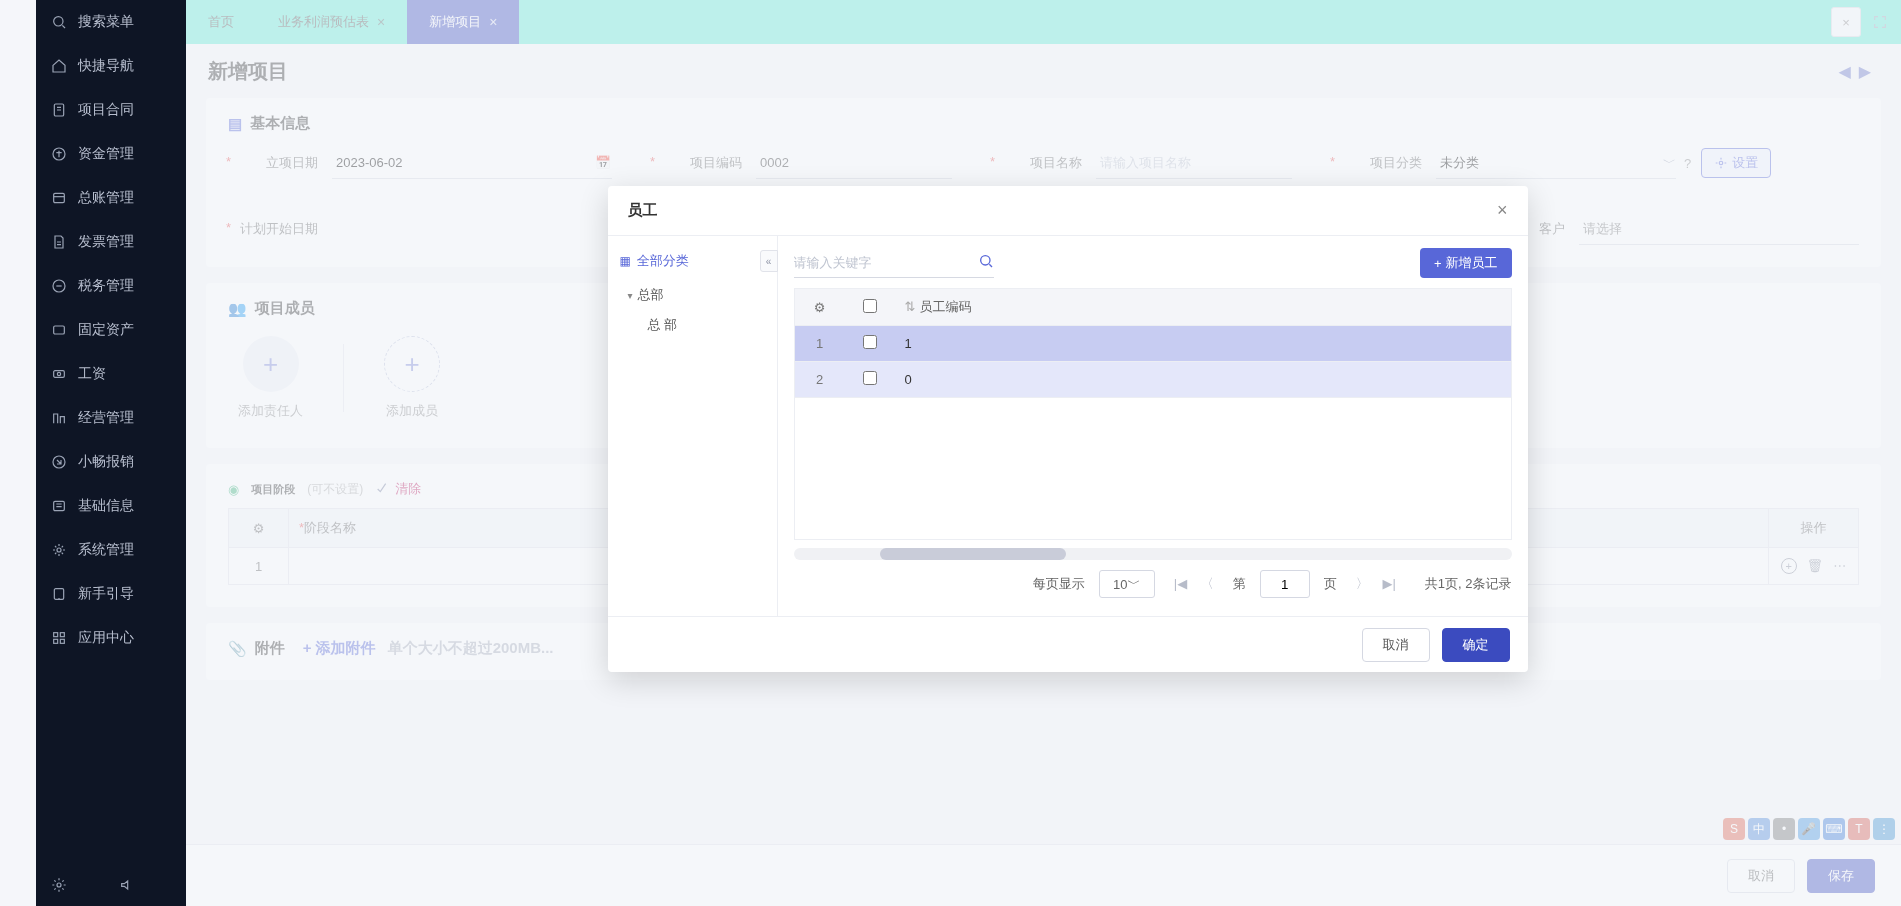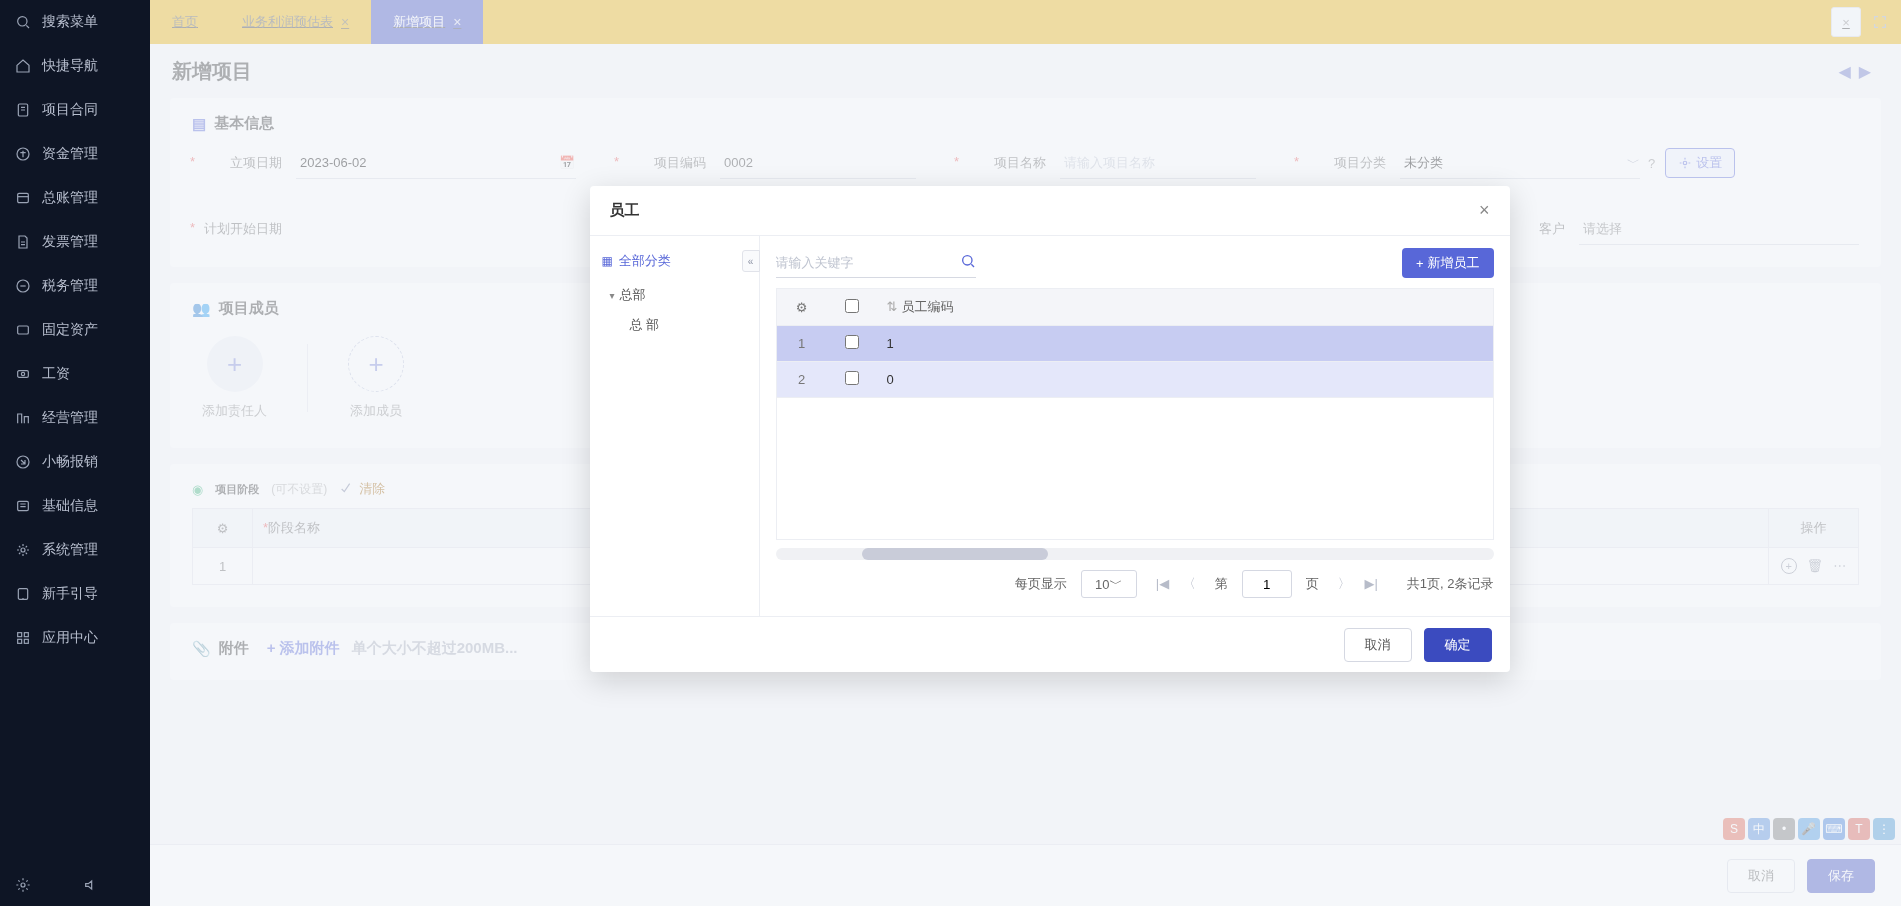--- a/index.html
+++ b/index.html
@@ -1,28 +1,28 @@
 <!DOCTYPE html>
 <html><head>
 <meta charset="utf-8">
 <style>
   * { box-sizing: border-box; margin: 0; padding: 0; }
   html, body { width: 1901px; height: 906px; font-family: "Microsoft YaHei", Arial, sans-serif; font-size: 13px; color: #333; background: #f5f6fa; overflow: hidden; }
   .app { display: flex; width: 100%; height: 100%; }
 
   
-  .sidebar { width: 150px; background: #0e1525; color: #b8bfcf; display: flex; flex-direction: column; }
+  .sidebar { width: 150px; background: #0e1525; color: #b8bfcf; display: flex; flex-direction: column; margin-left: 36px; }
   .sidebar-item { display: flex; align-items: center; gap: 10px; height: 44px; padding: 0 14px; cursor: pointer; font-size: 14px; }
   .sidebar-item .icon { width: 18px; height: 18px; display: inline-flex; align-items: center; justify-content: center; color: #9aa3b5; }
   .sidebar-bottom { margin-top: auto; display: flex; gap: 50px; padding: 10px 14px 12px; color: #9aa3b5; }
   .sidebar-bottom .icon { width: 18px; height: 18px; display:inline-flex; align-items:center; justify-content:center; cursor:pointer;}
 
   
   .main { flex: 1; display: flex; flex-direction: column; min-width: 0; position: relative; }
-  .tabs { height: 44px; background: #eab308; display: flex; align-items: stretch; text-decoration: underline; }
+  .tabs { height: 44px; background: #5eead4; display: flex; align-items: stretch; }
   .tab { display: flex; align-items: center; padding: 0 22px; color: #555; cursor: pointer; position: relative; gap: 8px; }
   .tab.active { background: #3b4bbf; color: #fff; }
   .tab .close { font-size: 14px; cursor: pointer; opacity: 0.8; }
   .tabs-spacer { flex: 1; }
   .tabs-right { display: flex; align-items: center; gap: 4px; padding-right: 6px; }
   .tabs-right .btn-icon { width: 30px; height: 30px; display:flex; align-items:center; justify-content:center; cursor:pointer; color:#888; }
   .tabs-right .btn-icon.box { border: 1px solid #d9dbe3; background:#f7f8fb; border-radius:3px;}
 
   .header { height: 54px; display: flex; align-items: center; padding: 0 30px 0 22px; background: #f5f6fa; }
   .header h1 { font-size: 20px; font-weight: 600; color: #333; }
@@ -51,21 +51,21 @@
   .members { display:flex; gap: 40px; padding: 4px 0 6px 10px;}
   .member-add { display:flex; flex-direction:column; align-items:center; gap:10px; cursor:pointer;}
   .member-add .circle { width:56px; height:56px; border-radius:50%; background:#eef0f6; color:#7b86d8; display:flex; align-items:center; justify-content:center; font-size:26px;}
   .member-add .circle.dash { border:1px dashed #b9c0d8; background:transparent;}
   .member-add span { color:#888; font-size:13px;}
   .divider-v { width:1px; height:68px; background:#e4e6ee; align-self:center;}
 
   
   .phase-head { display:flex; align-items:center; gap:12px; margin-bottom:10px;}
   .phase-head .hint { color:#aaa; font-size:12px;}
-  .clear-link { color:#a16207; display:inline-flex; align-items:center; gap:4px; cursor:pointer;}
+  .clear-link { color:#be185d; display:inline-flex; align-items:center; gap:4px; cursor:pointer;}
   table.phase { width:100%; border-collapse: collapse; border:1px solid #e1e3ea;}
   table.phase th, table.phase td { border:1px solid #e1e3ea; padding: 10px 10px; font-size:13px; color:#666; text-align:left; background:#fff;}
   table.phase th { background:#f4f5f9; font-weight:normal;}
   table.phase th.center, table.phase td.center { text-align:center;}
   table.phase th.op { width:90px;}
   .op-icons { display:flex; gap:10px; justify-content:center; color:#8a8f9e;}
   .op-icons span { cursor:pointer; }
   .op-icons span.add-row { border:1px solid #8a8f9e; border-radius:50%; width:16px; height:16px; display:inline-flex; align-items:center; justify-content:center; font-size:11px; line-height:1;}
 
   

